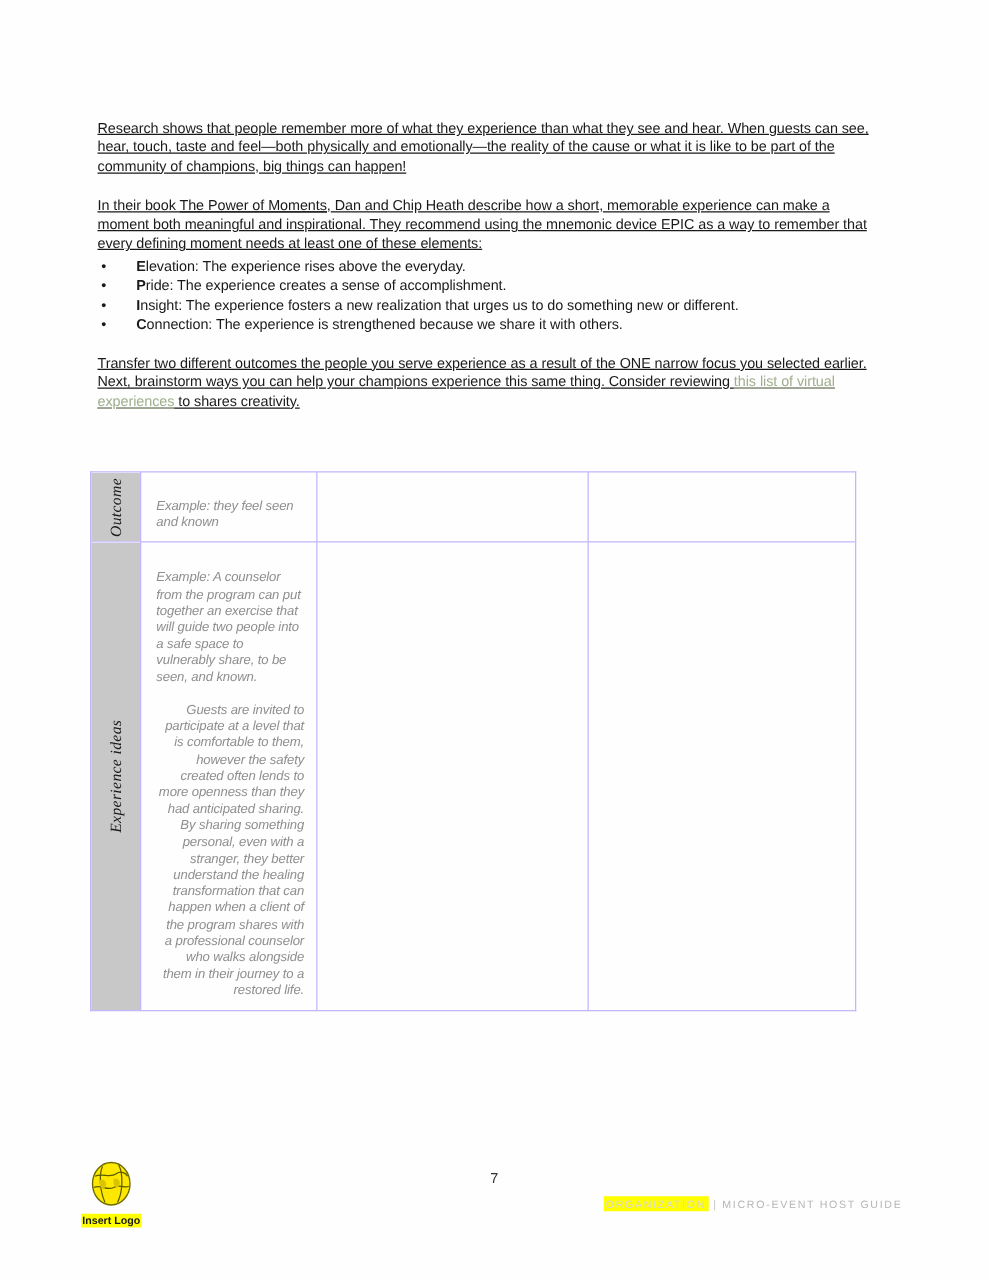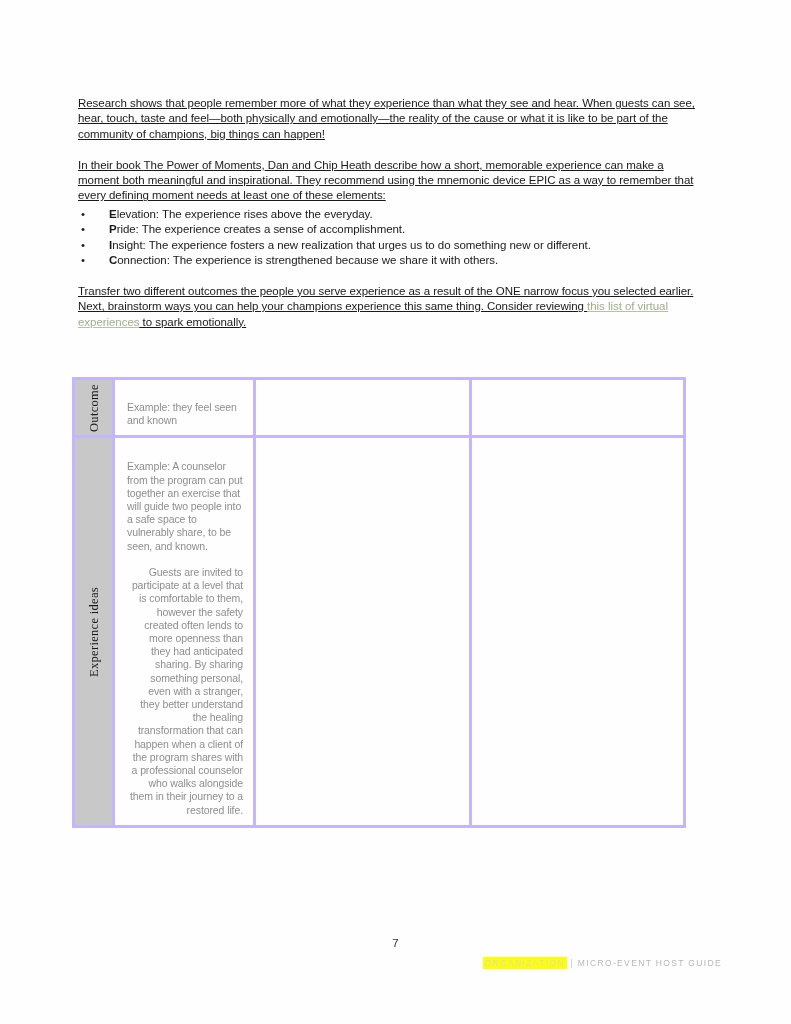--- a/index.html
+++ b/index.html
@@ -84,23 +84,24 @@
   
   .grid {
     position: absolute;
     left: 72px;
     top: 377px;
     width: 613px;
     border-collapse: collapse;
     table-layout: fixed;
   }
   .grid td {
-    border: 3px solid #c4b5fd;
+    border: 1px solid #c4b5fd;
     vertical-align: top;
     padding: 0;
+    font-style: italic;
   }
   .col-label  { width: 40px;  }
   .col-first  { width: 141px; }
   .col-two    { width: 216px; }
   .col-three  { width: 214px; }
 
   .label-cell {
     background: #c8c8c8;
     position: relative;
   }
@@ -219,21 +220,21 @@
       <li>
         <span class="bul">•</span><span class="cap">I</span><span>nsight: The experience fosters a new realization that urges us to do something new or different.</span>
       </li>
       <li>
         <span class="bul">•</span><span class="cap">C</span><span>onnection: The experience is strengthened because we share it with others.</span>
       </li>
     </ul>
 
     <div class="para-gap"></div>
 
-    <p class="para"><span>Transfer two different outcomes the people you serve experience as a result of the ONE narrow focus you selected earlier. Next, brainstorm ways you can help your champions experience this same thing. Consider reviewing </span><a class="link" href="#">this list of virtual experiences</a><span> to spark emotionally.</span></p>
+    <p class="para"><span>Transfer two different outcomes the people you serve experience as a result of the ONE narrow focus you selected earlier. Next, brainstorm ways you can help your champions experience this same thing. Consider reviewing </span><a class="link" href="#">this list of virtual experiences</a><span> to shares creativity.</span></p>
 
   </div>
 
   <table class="grid">
     <colgroup>
       <col class="col-label">
       <col class="col-first">
       <col class="col-two">
       <col class="col-three">
     </colgroup>
@@ -269,20 +270,32 @@
           </td>
         <td>
             <div class="empty-cell"></div>
           </td>
       </tr>
     </tbody>
   </table>
 
   <div class="footer">
 
+    <div class="logo-block">
+      <svg class="globe" width="38" height="38" viewBox="0 0 38 38">
+        <ellipse cx="19" cy="19" rx="15" ry="17" fill="#ffe800" stroke="#6b6b00" stroke-width="1.1"></ellipse>
+        <path d="M6 13 C12 10, 18 15, 23 11 C27 8, 31 11, 32 13" fill="none" stroke="#5c5c00" stroke-width="1.1"></path>
+        <path d="M5 22 C11 19, 15 25, 21 22 C26 19, 30 23, 33 21" fill="none" stroke="#5c5c00" stroke-width="1.1"></path>
+        <path d="M12 5 C9 12, 10 25, 14 34" fill="none" stroke="#5c5c00" stroke-width="1"></path>
+        <path d="M25 4 C29 12, 28 26, 24 34" fill="none" stroke="#5c5c00" stroke-width="1"></path>
+        <path d="M10 16 C14 14, 16 19, 14 22 C12 25, 9 22, 10 16 Z" fill="#d8c400" stroke="none"></path>
+        <path d="M21 15 C25 14, 27 18, 25 21 C23 24, 20 20, 21 15 Z" fill="#d8c400" stroke="none"></path>
+      </svg>
+      <span class="logo-caption">Insert Logo</span>
+    </div>
 
     <div class="page-number">7</div>
 
     <div class="footer-right"><span class="footer-org">ORGANIZATION</span><span class="footer-sep"> | </span><span>MICRO-EVENT HOST GUIDE</span></div>
 
   </div>
 
 </div>
 
 </body></html>

